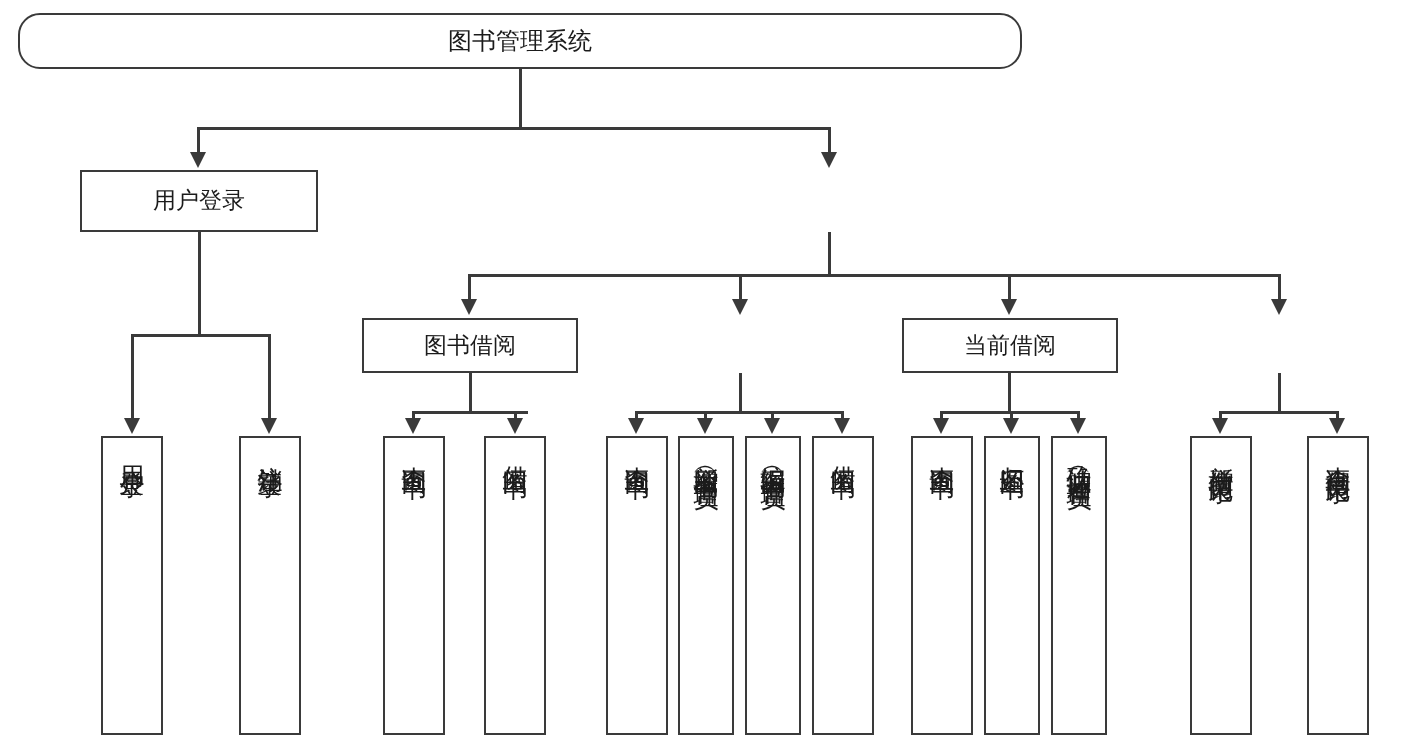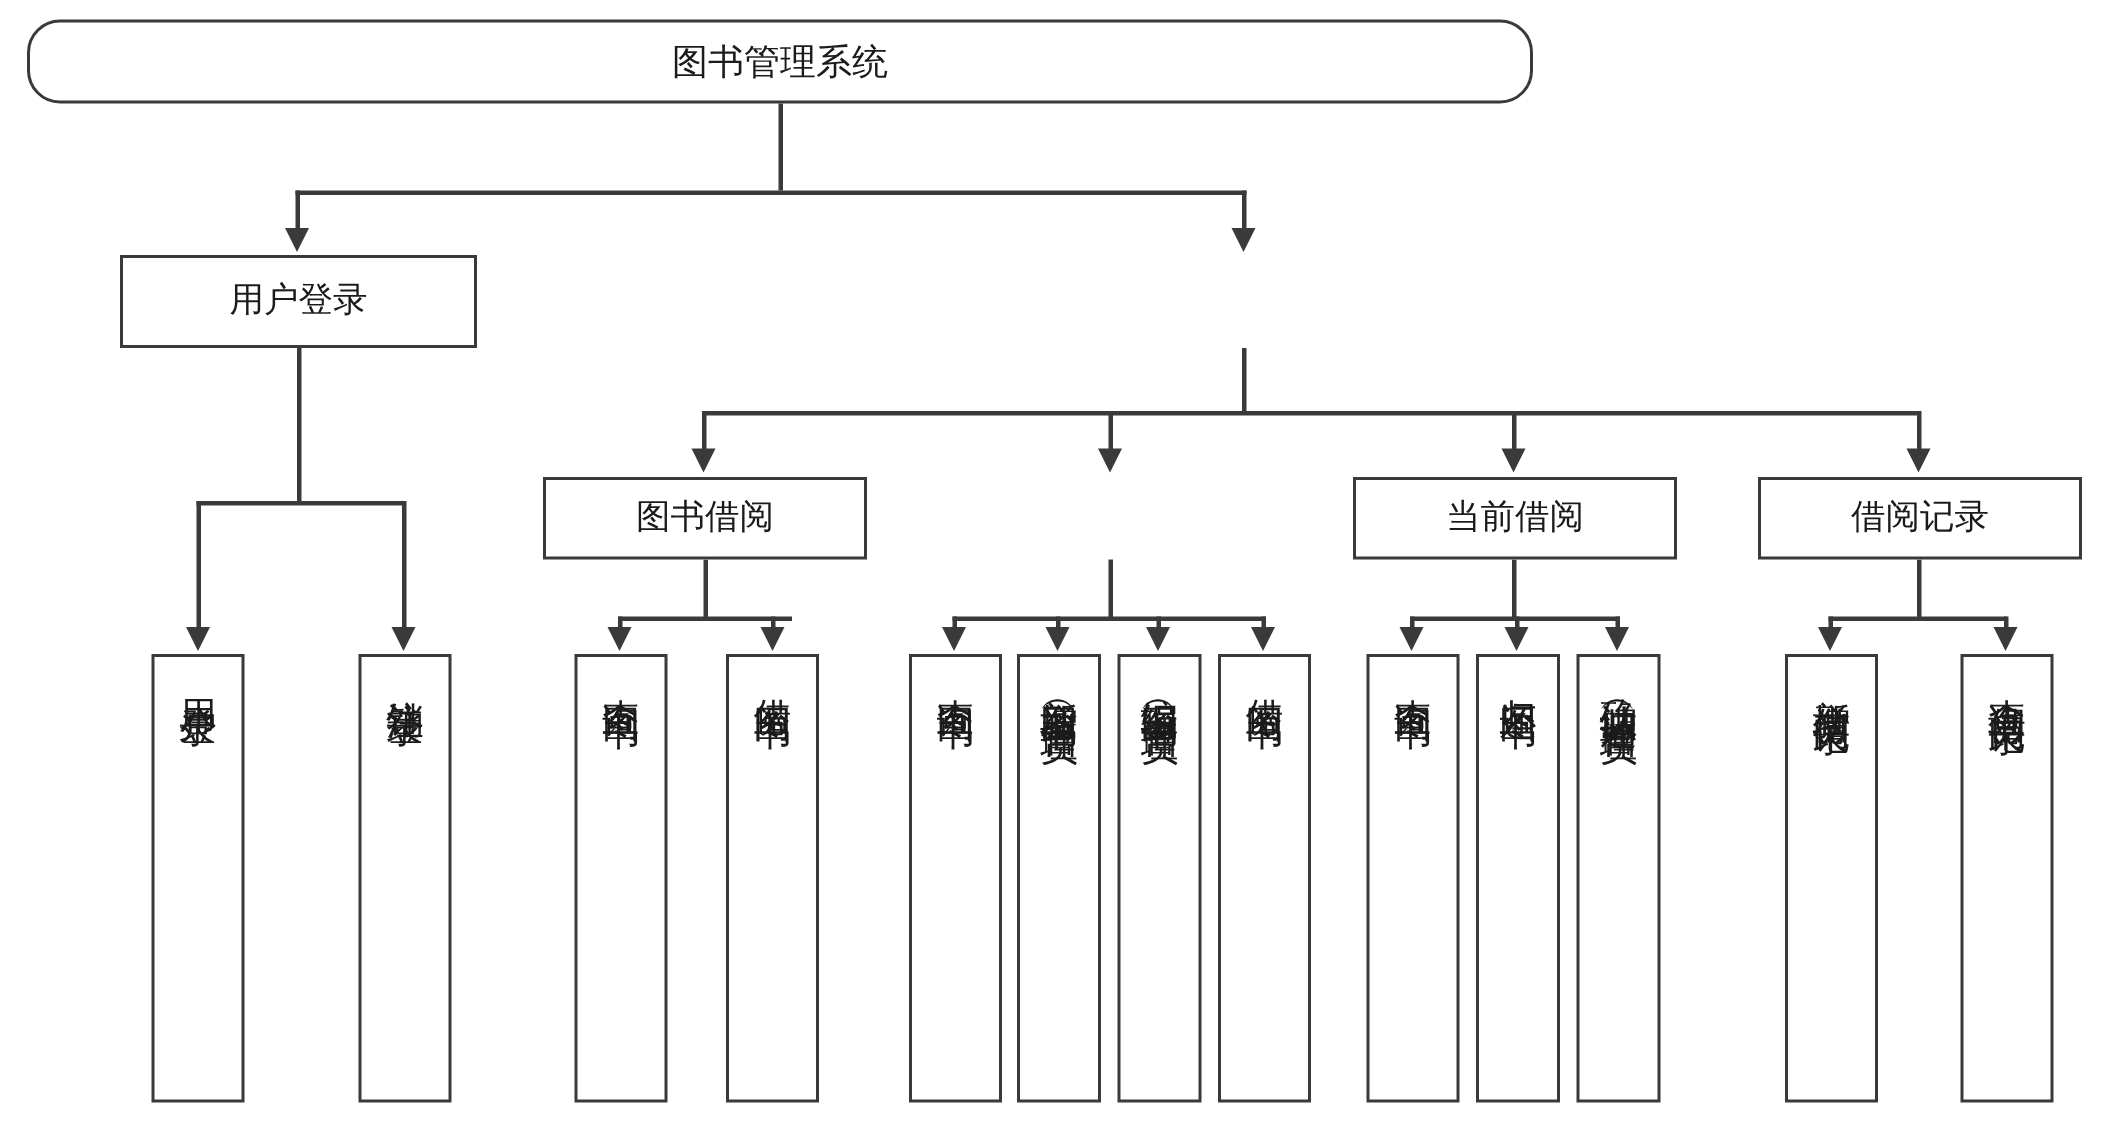--- a/index.html
+++ b/index.html
@@ -157,23 +157,20 @@
   <div class="node horizontal" style="left:80px; top:170px; width:238px; height:62px;">
     <span class="label">用户登录</span>
   </div>
 
   <div class="node horizontal" style="left:362px; top:318px; width:216px; height:55px;">
     <span class="label">图书借阅</span>
   </div>
   <div class="node horizontal" style="left:902px; top:318px; width:216px; height:55px;">
     <span class="label">当前借阅</span>
   </div>
-  <div class="node horizontal" style="left:1172px; top:318px; width:216px; height:55px;">
-    <span class="label">借阅记录</span>
-  </div>
 
   <div class="node vertical" style="left:101px; top:436px; width:62px; height:299px;">
     <span class="label">用户登录</span>
   </div>
   <div class="node vertical" style="left:239px; top:436px; width:62px; height:299px;">
     <span class="label">注销登录</span>
   </div>
   <div class="node vertical" style="left:383px; top:436px; width:62px; height:299px;">
     <span class="label">查询图书</span>
   </div>

